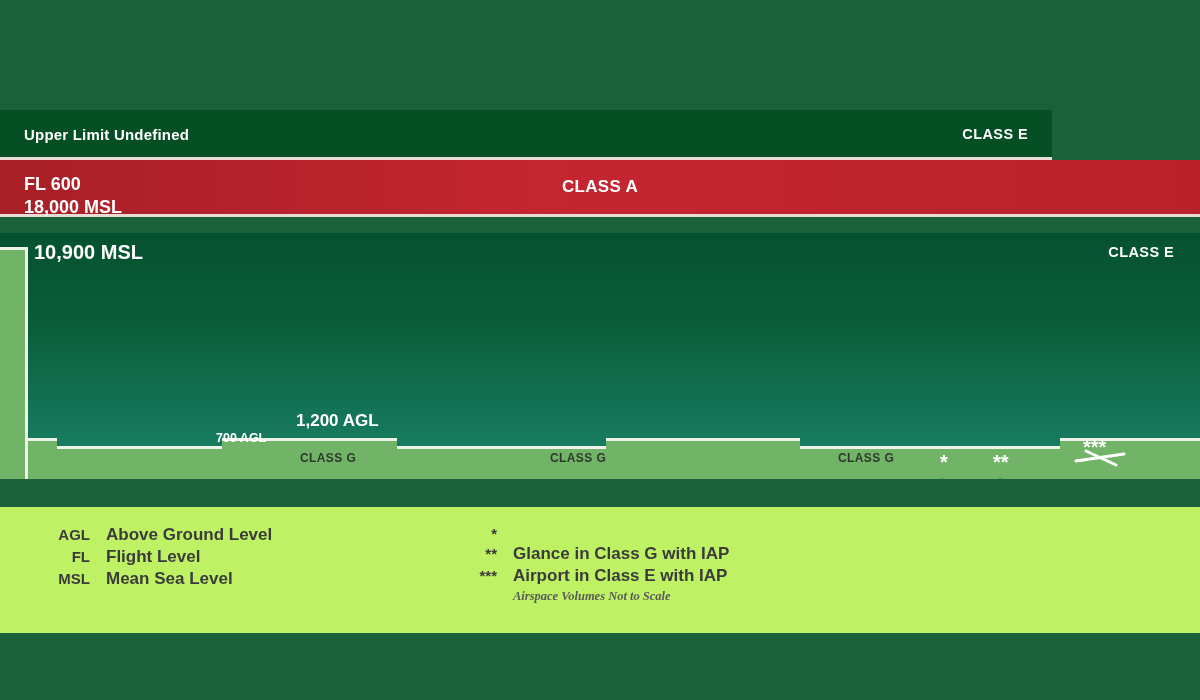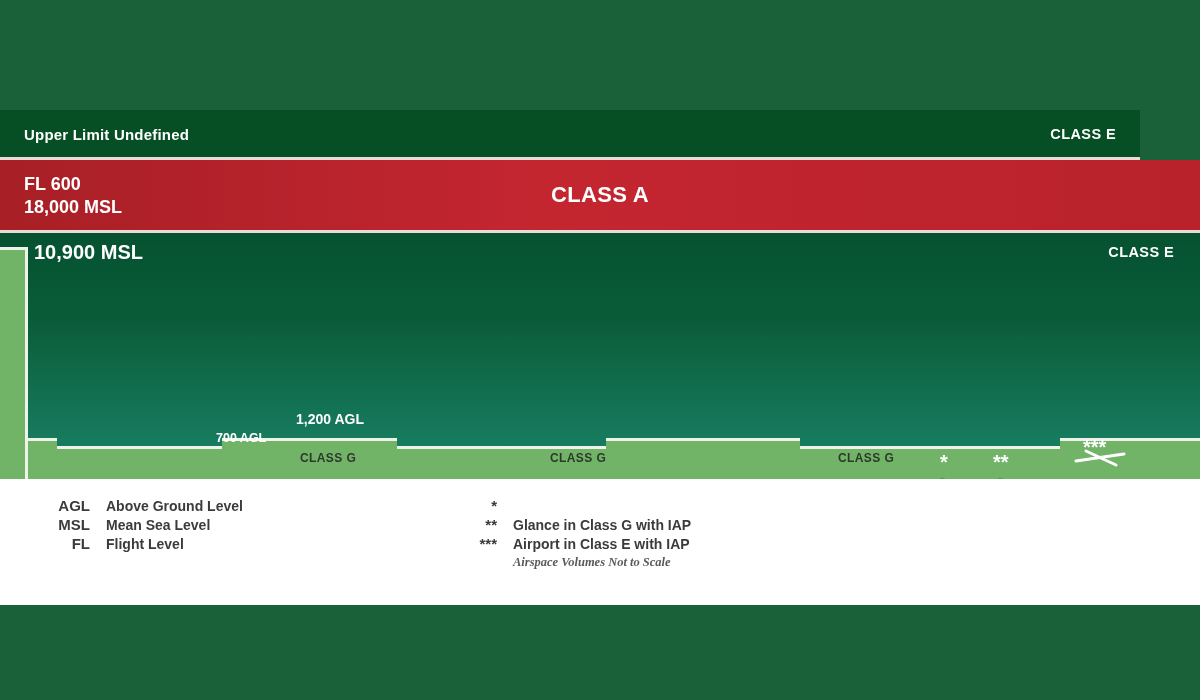--- a/index.html
+++ b/index.html
@@ -6,21 +6,21 @@
   * { margin:0; padding:0; box-sizing:border-box; }
   html,body{
     width:1200px; height:700px; overflow:hidden;
     font-family:"Liberation Sans", sans-serif;
     background:#1a6038;
   }
   #stage{ position:relative; width:1200px; height:700px; background:#1a6038; }
 
   
   .header-band{
-    position:absolute; left:0; top:110px; width:1140px; height:50px;
+    position:absolute; left:0; top:110px; width:1052px; height:50px;
     background:#064e24;
     border-bottom:3px solid #e9dcd6;
   }
   .header-left{
     position:absolute; left:24px; top:50%; transform:translateY(-50%);
     color:#ffffff; font-size:15px; font-weight:bold; letter-spacing:.2px;
     white-space:nowrap;
   }
   .header-title{
     position:absolute; left:0; right:0; top:50%; transform:translateY(-50%);
@@ -28,32 +28,32 @@
     letter-spacing:-.2px; white-space:nowrap;
   }
   .header-right{
     position:absolute; right:24px; top:50%; transform:translateY(-50%);
     color:#ffffff; font-size:14.5px; font-weight:bold; letter-spacing:.4px;
     white-space:nowrap;
   }
 
   
   .classa-band{
-    position:absolute; left:0; top:160px; width:1200px; height:73px;
+    position:absolute; left:0; top:160px; width:1200px; height:57px;
     background:linear-gradient(90deg,#a81f26 0%,#c42630 45%,#b9222b 100%);
     border-bottom:3px solid #e9dcd6;
   }
   .classa-alt{
     position:absolute; left:24px; top:13px;
     color:#ffffff; font-size:18px; font-weight:bold; line-height:1.28;
     white-space:nowrap;
   }
   .classa-label{
     position:absolute; left:0; right:0; top:50%; transform:translateY(-50%);
-    text-align:center; color:#ffffff; font-size:22px; font-weight:bold;
+    text-align:center; color:#ffffff; font-size:17px; font-weight:bold;
     letter-spacing:.3px;
   }
 
   
   .sky{
     position:absolute; left:0; top:233px; width:1200px; height:246px;
     background:linear-gradient(180deg,#055230 0%,#0a5c38 35%,#15775a 78%,#1b8468 100%);
     overflow:hidden;
   }
   .sky-alt{
@@ -82,37 +82,37 @@
   
   .g-seg{
     position:absolute; background:#72b467;
     border-top:3px solid #eef3e9; z-index:5;
   }
   .g-label{
     position:absolute; color:#2c3a2c; font-size:12px; font-weight:bold;
     letter-spacing:.4px; z-index:8; white-space:nowrap;
   }
   .agl-label{
-    position:absolute; color:#ffffff; font-size:14px; font-weight:bold;
+    position:absolute; color:#ffffff; font-size:17px; font-weight:bold;
     z-index:13; white-space:nowrap;
   }
   .agl-small{ font-size:12.5px; }
 
   
   .legend{
-    position:absolute; left:0; top:479px; width:1200px; height:126px;
-    background:#ffffff;
+    position:absolute; left:0; top:507px; width:1200px; height:126px;
+    background:#bef264;
   }
   .legend-col{ position:absolute; }
   .leg-row{ display:flex; align-items:baseline; margin-bottom:2px; }
   .leg-key{
     width:58px; text-align:right; padding-right:16px;
     color:#3b3b3b; font-size:15px; font-weight:bold;
   }
-  .leg-val{ color:#3b3b3b; font-size:14px; font-weight:bold; }
+  .leg-val{ color:#3b3b3b; font-size:17px; font-weight:bold; }
   .leg-note{
     color:#5a5a5a; font-size:12.5px; font-weight:bold; font-style:italic;
     margin-left:58px; margin-top:3px;font-family:Liberation Serif, serif;
   }
 
   .rwy{ position:absolute; z-index:12; }
 </style>
 </head>
 <body>
 
@@ -183,27 +183,27 @@
   </div>
 
   <div class="legend">
 
     <div class="legend-col" style="left:48px; top:18px;">
       <div class="leg-row">
         <span class="leg-key">AGL</span>
         <span class="leg-val">Above Ground Level</span>
       </div>
       <div class="leg-row">
+        <span class="leg-key">FL</span>
+        <span class="leg-val">Flight Level</span>
+      </div>
+      <div class="leg-row">
         <span class="leg-key">MSL</span>
         <span class="leg-val">Mean Sea Level</span>
       </div>
-      <div class="leg-row">
-        <span class="leg-key">FL</span>
-        <span class="leg-val">Flight Level</span>
-      </div>
     </div>
 
     <div class="legend-col" style="left:455px; top:18px;">
       <div class="leg-row">
         <span class="leg-key">*</span>
       </div>
       <div class="leg-row">
         <span class="leg-key">**</span>
         <span class="leg-val">Glance in Class G with IAP</span>
       </div>

